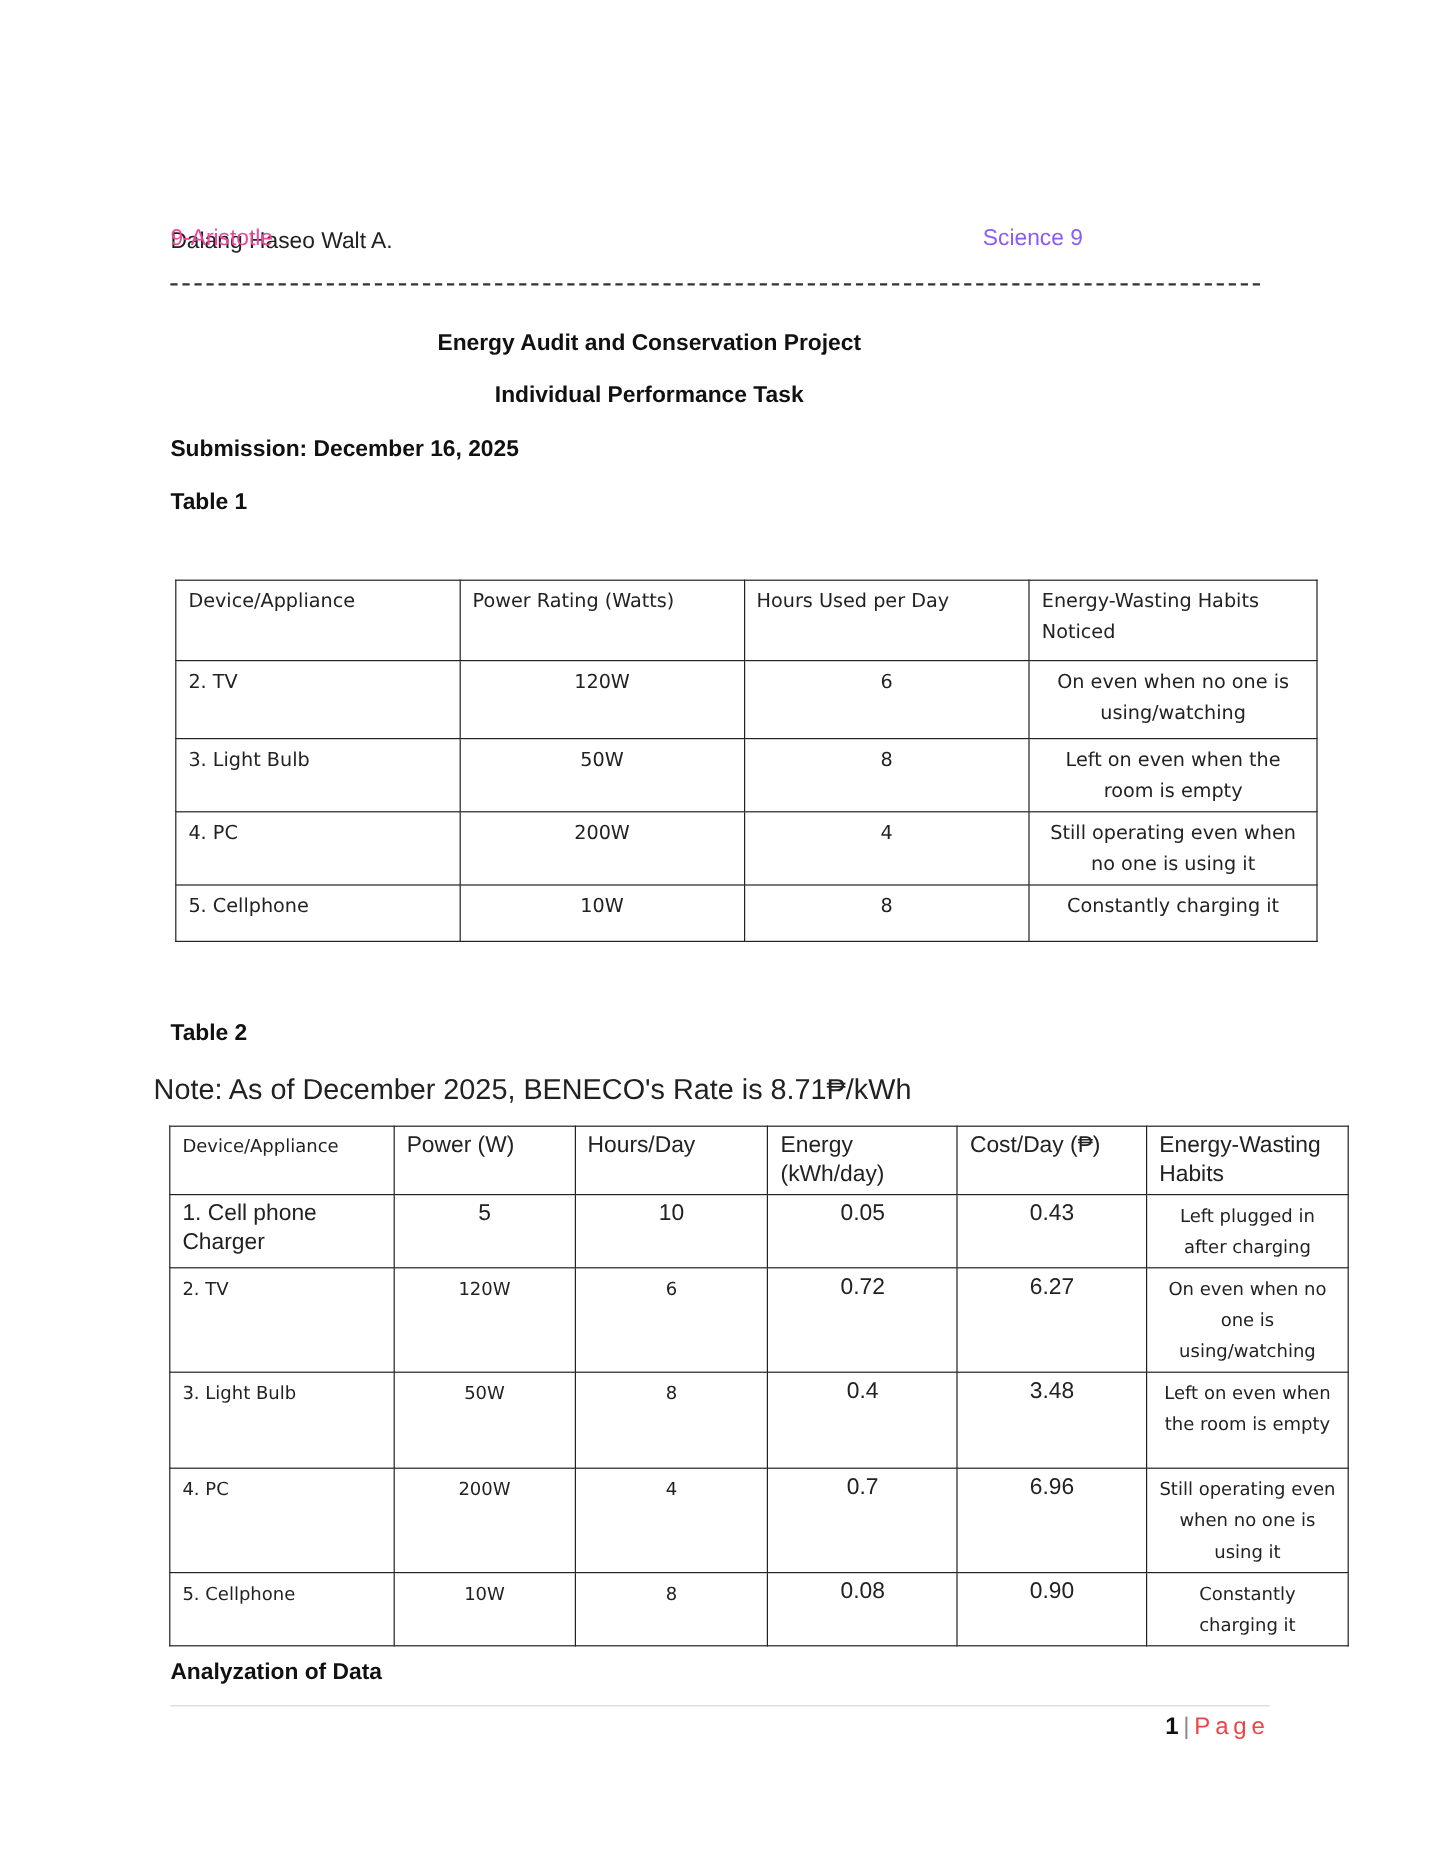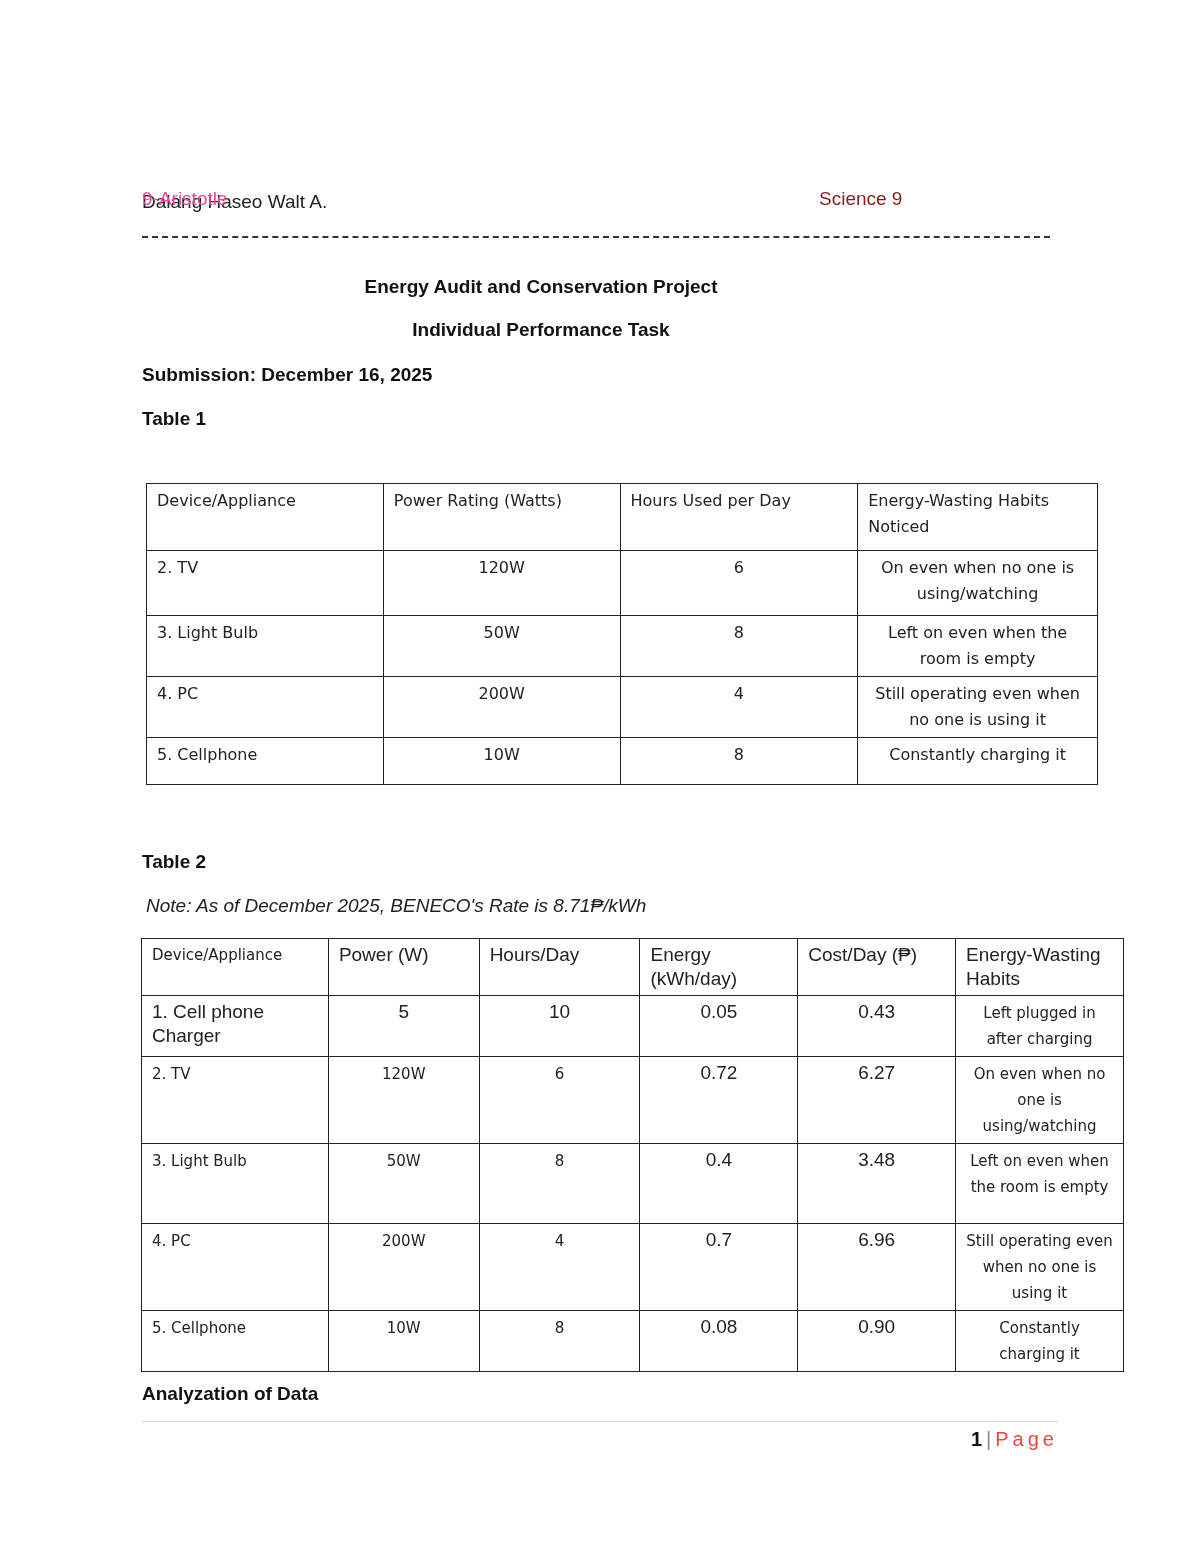--- a/index.html
+++ b/index.html
@@ -1,28 +1,28 @@
 <!DOCTYPE html>
 <html><head>
 <meta charset="utf-8">
 <style>
   html, body { margin: 0; padding: 0; background: #ffffff; }
   body { width: 1200px; height: 1553px; position: relative; overflow: hidden; color: #111; font-family: "Liberation Sans", sans-serif; }
   .abs { position: absolute; }
   .name { left: 142px; top: 143px; font-size: 19px; color: #222; margin-top: 48px; }
   .section { left: 142px; top: 188px; font-size: 19px; color: #ec4899; }
-  .subject { left: 819px; top: 188px; font-size: 19px; color: #7f1d1d; }
+  .subject { left: 819px; top: 188px; font-size: 19px; color: #8b5cf6; }
   .divider { left: 142px; top: 236px; width: 908px; height: 0; border-top: 2px dashed #333; }
   .title { left: 0; width: 1082px; text-align: center; font-weight: bold; font-size: 19px; }
   .t1 { top: 276px; }
   .t2 { top: 319px; }
   .sub { left: 142px; top: 364px; font-weight: bold; font-size: 19px; }
   .tbl1label { left: 142px; top: 408px; font-weight: bold; font-size: 19px; }
   .tbl2label { left: 142px; top: 851px; font-weight: bold; font-size: 19px; }
-  .note { left: 146px; top: 895px; font-style: italic; font-size: 19px; color: #222; }
+  .note { left: 128px; top: 895px; font-size: 24px; color: #222; }
   table { border-collapse: collapse; position: absolute; }
   td { border: 1.5px solid #222; vertical-align: top; padding: 4px 10px; }
   .tbl1 { left: 146px; top: 483px; width: 952px; }
   .tbl1 td { font-family: "DejaVu Sans", sans-serif; font-size: 16px; line-height: 26px; color: #222; }
   .tbl1 td.c { text-align: center; }
   .tbl2 { left: 141px; top: 938px; width: 983px; }
   .tbl2 td { font-size: 17px; line-height: 24px; color: #222; }
   .tbl2 td.hdr-cal { font-family: "DejaVu Sans", sans-serif; font-size: 15px; }
   .tbl2 td.hdr-ar { font-family: "Liberation Sans", sans-serif; font-size: 19px; line-height: 24px; }
   .tbl2 td.cal { font-family: "DejaVu Sans", sans-serif; font-size: 15px; line-height: 26px; }

